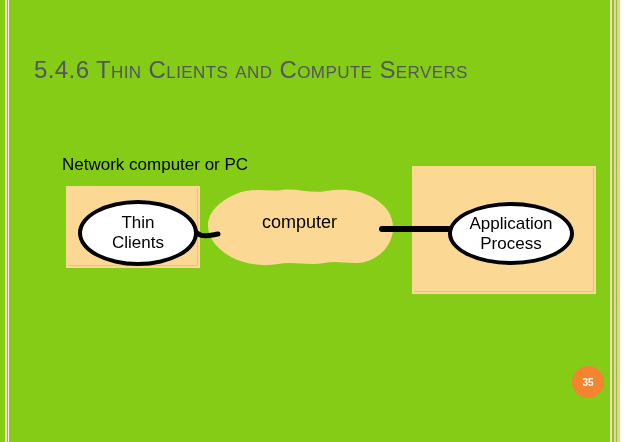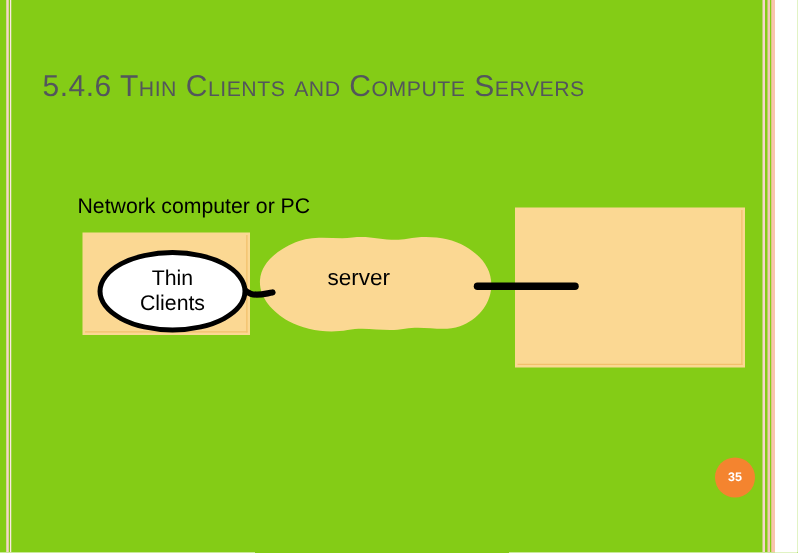--- a/index.html
+++ b/index.html
@@ -171,28 +171,32 @@
   <div class="host-box box-client"></div>
   <div class="host-box box-server"></div>
 
   <svg class="net-blob" viewBox="0 0 192 84" preserveAspectRatio="none">
     <path d="M32,8 C48,1 64,6 78,4 C94,2 106,8 122,5 C138,2 156,4 168,11
              C182,19 190,30 189,44 C188,58 178,70 164,75 C150,80 136,74 120,77
              C104,80 90,75 74,78 C58,81 40,78 27,71 C13,63 3,51 4,38
              C5,24 18,14 32,8 Z" fill="#fbd893"></path>
   </svg>
 
-  <div class="net-label">server</div>
+  <div class="net-label">computer</div>
 
   <svg class="connectors" viewBox="0 0 638 442">
     <path d="M188,222 C198,240 206,236 218,234" stroke="#000000" stroke-width="5" fill="none" stroke-linecap="round"></path>
     <line x1="382" y1="229" x2="460" y2="229" stroke="#000000" stroke-width="6" stroke-linecap="round"></line>
   </svg>
 
   <div class="node-ellipse ell-thin">
     <span>Thin</span>
     <span>Clients</span>
   </div>
 
+  <div class="node-ellipse ell-app">
+    <span>Application</span>
+    <span>Process</span>
+  </div>
 
   <div class="page-badge">35</div>
 
 </div>
 
 </body></html>

